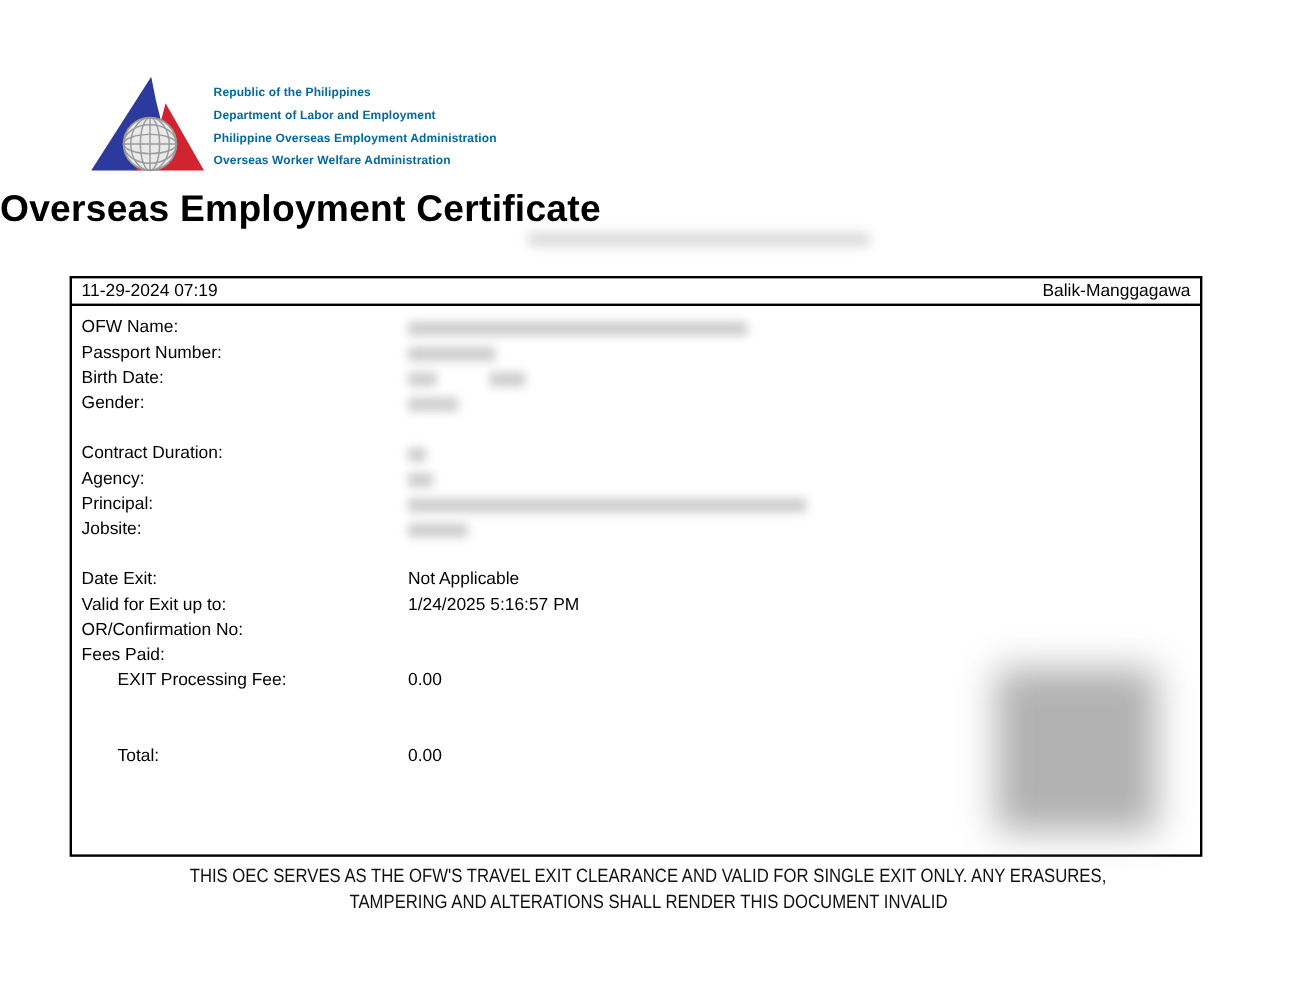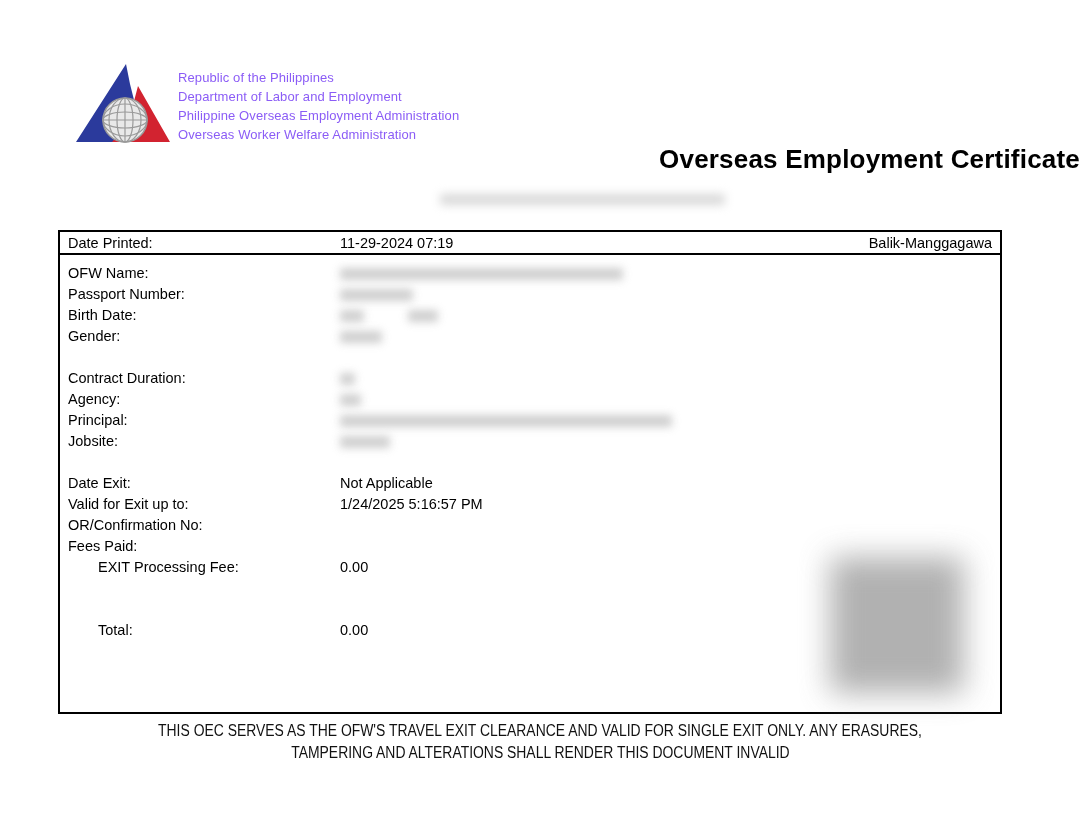--- a/index.html
+++ b/index.html
@@ -11,33 +11,33 @@
     height: 822px;
     background: #ffffff;
     overflow: hidden;
   }
 
   
   .letterhead { position: absolute; left: 72px; top: 60px; display: flex; }
   .logo-box { width: 102px; height: 92px; position: relative; }
   .agency-lines { margin-left: 4px; padding-top: 8px; }
   .agency-lines div {
-    font-size: 13px;
-    font-weight: 400;
+    font-size: 10px;
+    font-weight: 700;
     line-height: 19px;
-    color: #8b5cf6;
+    color: #0369a1;
     letter-spacing: 0.1px;
   }
 
   
   .doc-title {
     position: absolute;
-    top: 144px; left: 0; right: 0;
-    text-align: right;
-    font-size: 26px;
+    top: 156px; left: 0; right: 0;
+    text-align: left;
+    font-size: 31px;
     font-weight: bold;
     letter-spacing: 0.2px;
   }
   .subtitle-redaction {
     position: absolute;
     left: 440px; top: 194px;
     width: 285px; height: 11px;
     background: #d9d9d9;
     border-radius: 3px;
     filter: blur(5px);
@@ -141,21 +141,20 @@
       <div>Overseas Worker Welfare Administration</div>
     </div>
   </div>
 
   <div class="doc-title">Overseas Employment Certificate</div>
   <div class="subtitle-redaction"></div>
 
   <div class="cert-table">
 
     <div class="cert-header-row">
-      <div class="lbl">Date Printed:</div>
       <div>11-29-2024 07:19</div>
       <div class="doc-type">Balik-Manggagawa</div>
     </div>
 
     <div class="cert-body">
 
       <div class="row">
         <div class="lbl">OFW Name:</div>
         <div class="val">
             <span class="redact" style="width:283px"></span>

